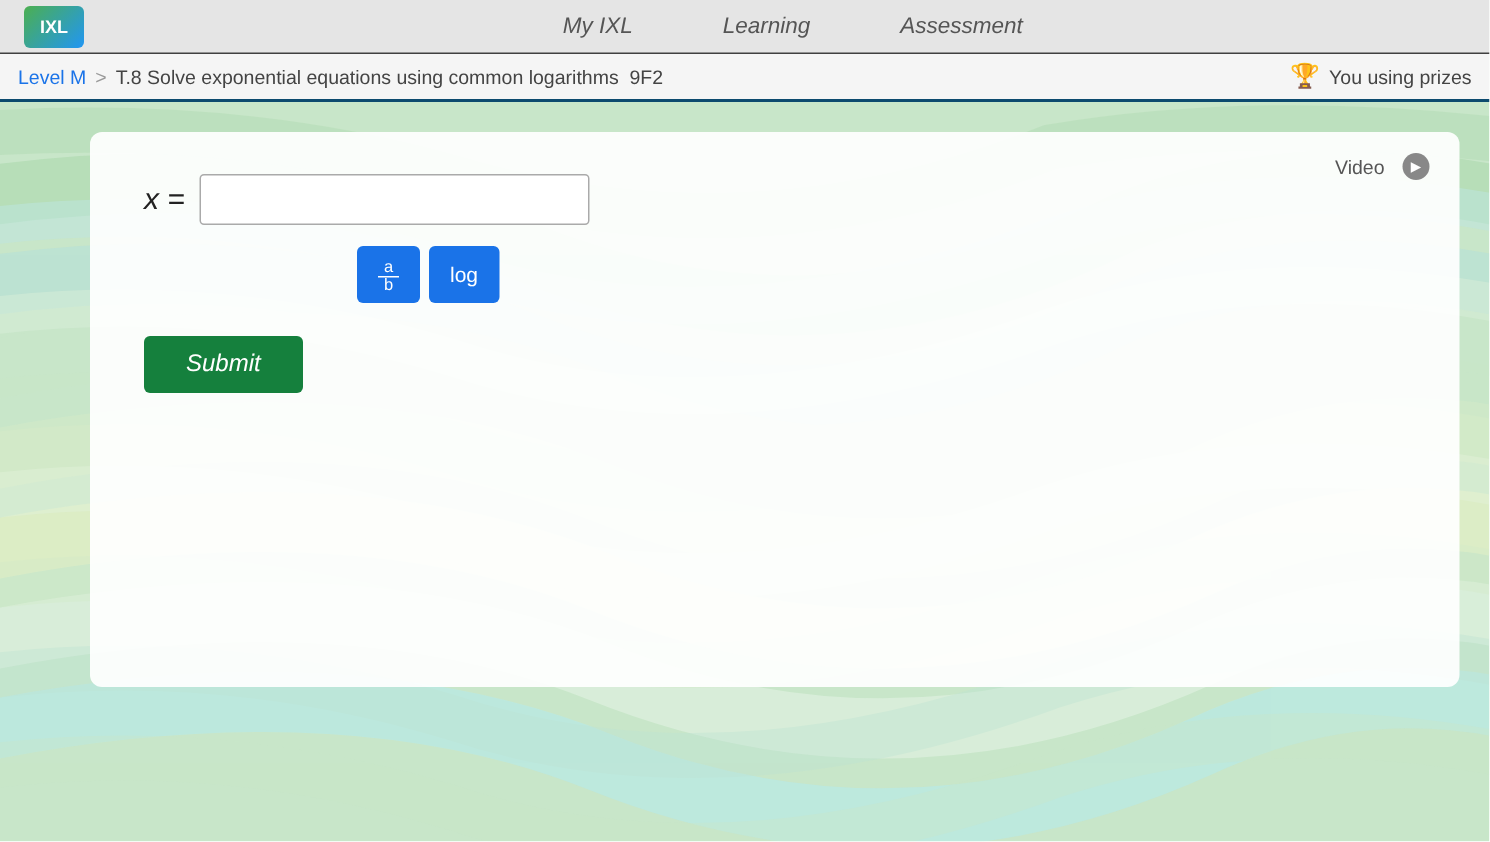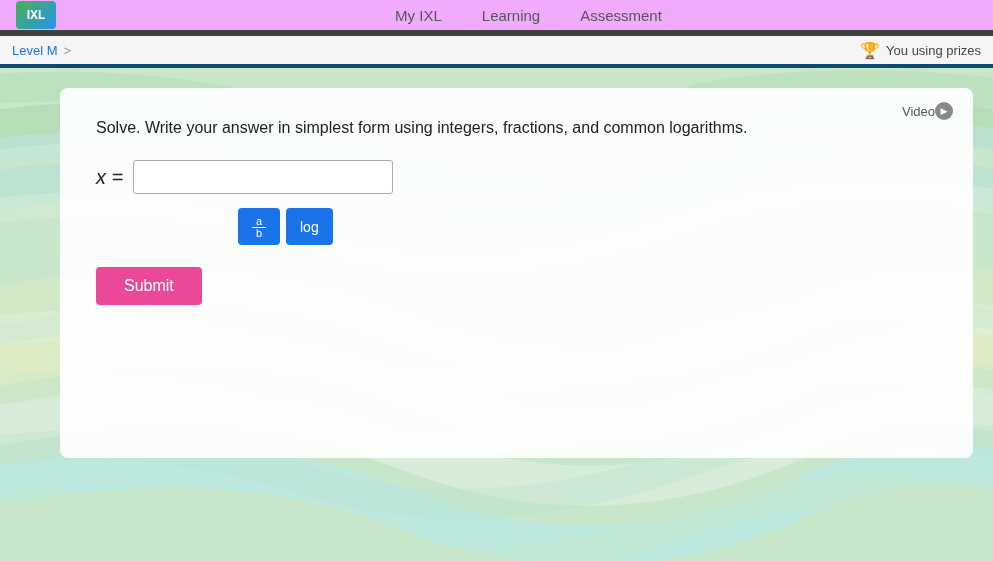--- a/index.html
+++ b/index.html
@@ -8,22 +8,22 @@
       height: 561px;
       font-family: Arial, sans-serif;
       overflow: hidden;
       background: #fff;
     }
 
     
     #top-nav {
       display: flex;
       align-items: center;
-      background: #f0abfc;
-      border-bottom: 6px solid #404040;
+      background: #e5e5e5;
+      border-bottom: 1px solid #404040;
       height: 36px;
       padding: 0 16px;
     }
     #logo-area {
       display: flex;
       align-items: center;
       margin-right: 24px;
     }
     #logo-box {
       width: 40px;
@@ -32,38 +32,39 @@
       border-radius: 4px;
       display: flex;
       align-items: center;
       justify-content: center;
       color: white;
       font-weight: bold;
       font-size: 12px;
     }
     #nav-links {
       display: flex;
-      gap: 32px;
+      gap: 52px;
       flex: 1;
       justify-content: center;
+      font-style: italic;
     }
     .nav-link {
       font-size: 15px;
       color: #555;
       cursor: pointer;
       padding: 6px 4px;
       text-decoration: none;
     }
 
     
     #breadcrumb-bar {
       display: flex;
       align-items: center;
       background: #f5f5f5;
-      border-bottom: 4px solid #0c4a6e;
+      border-bottom: 2px solid #0c4a6e;
       height: 32px;
       padding: 0 12px;
       font-size: 13px;
       color: #444;
     }
     #breadcrumb-bar .sep {
       margin: 0 6px;
       color: #999;
     }
     #breadcrumb-bar .crumb-link {
@@ -115,21 +116,21 @@
     }
 
     #video-link {
       position: absolute;
       top: 14px;
       right: 20px;
       font-size: 13px;
       color: #555;
       display: flex;
       align-items: center;
-      gap: 0;
+      gap: 12px;
       cursor: pointer;
     }
     .play-circle {
       width: 18px;
       height: 18px;
       border-radius: 50%;
       background: #888;
       display: inline-flex;
       align-items: center;
       justify-content: center;
@@ -193,28 +194,29 @@
       align-items: center;
       justify-content: center;
     }
 
     .fraction-icon {
       font-size: 13px;
       line-height: 1;
     }
 
     #submit-btn {
-      background: #ec4899;
+      background: #15803d;
       color: white;
       border: none;
       border-radius: 4px;
       padding: 10px 28px;
       font-size: 16px;
       cursor: pointer;
       font-weight: 500;
+      font-style: italic;
     }
 
     sup {
       font-size: 12px;
       vertical-align: super;
     }
   </style>
 </head>
 <body>
 
@@ -227,20 +229,24 @@
   <div id="nav-links">
     <a class="nav-link">My IXL</a>
     <a class="nav-link">Learning</a>
     <a class="nav-link">Assessment</a>
   </div>
 </div>
 
 <div id="breadcrumb-bar">
   <span class="crumb-link">Level M</span>
   <span class="sep">&gt;</span>
+  <span>
+    <span>T.8 Solve exponential equations using common logarithms</span>
+    &nbsp;<span>9F2</span>
+  </span>
   <div id="prizes-area">
     <span class="trophy-icon">🏆</span>
     <span>You using prizes</span>
   </div>
 </div>
 
 <div id="main-content">
 
   <svg id="wavy-bg" xmlns="http://www.w3.org/2000/svg" viewBox="0 0 993 493" preserveAspectRatio="xMidYMid slice">
     <rect width="993" height="493" fill="#c8e6c9"></rect>
@@ -266,21 +272,20 @@
 
   <div id="question-card">
 
     
     <div id="video-link">
       <span>Video</span>
       <span class="play-circle">▶</span>
     </div>
 
     
-    <p id="problem-instruction">Solve. Write your answer in simplest form using integers, fractions, and common logarithms.</p>
 
     
 
     
     <div id="answer-row">
       <span id="x-label">x =</span>
       <input id="answer-input" type="text" placeholder="" style="">
     </div>
 
     

